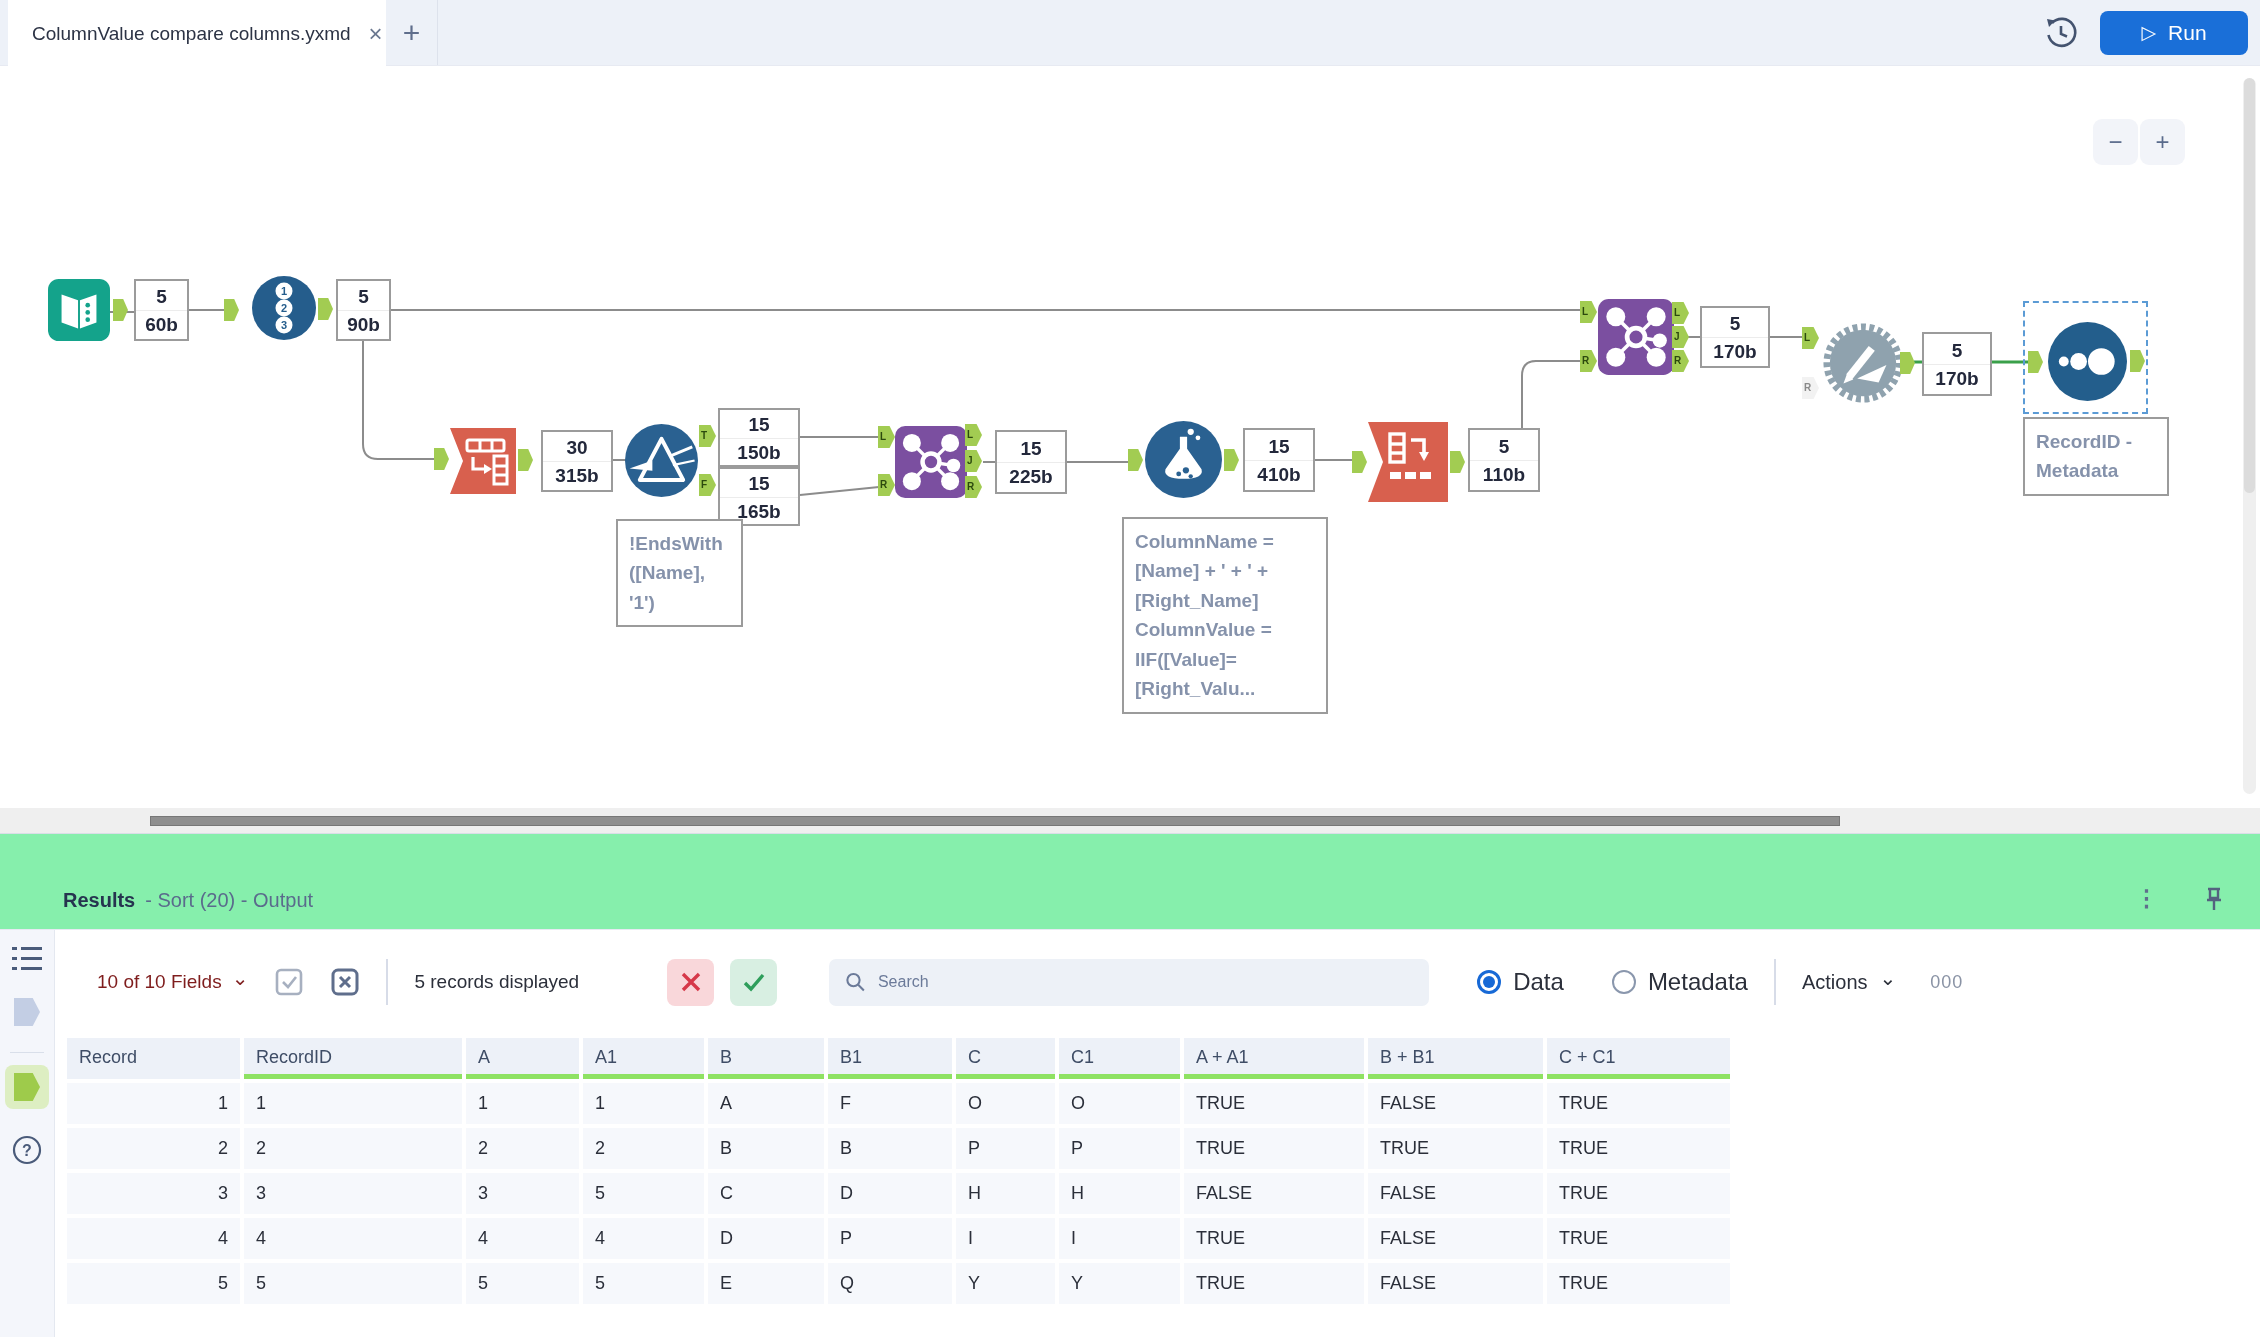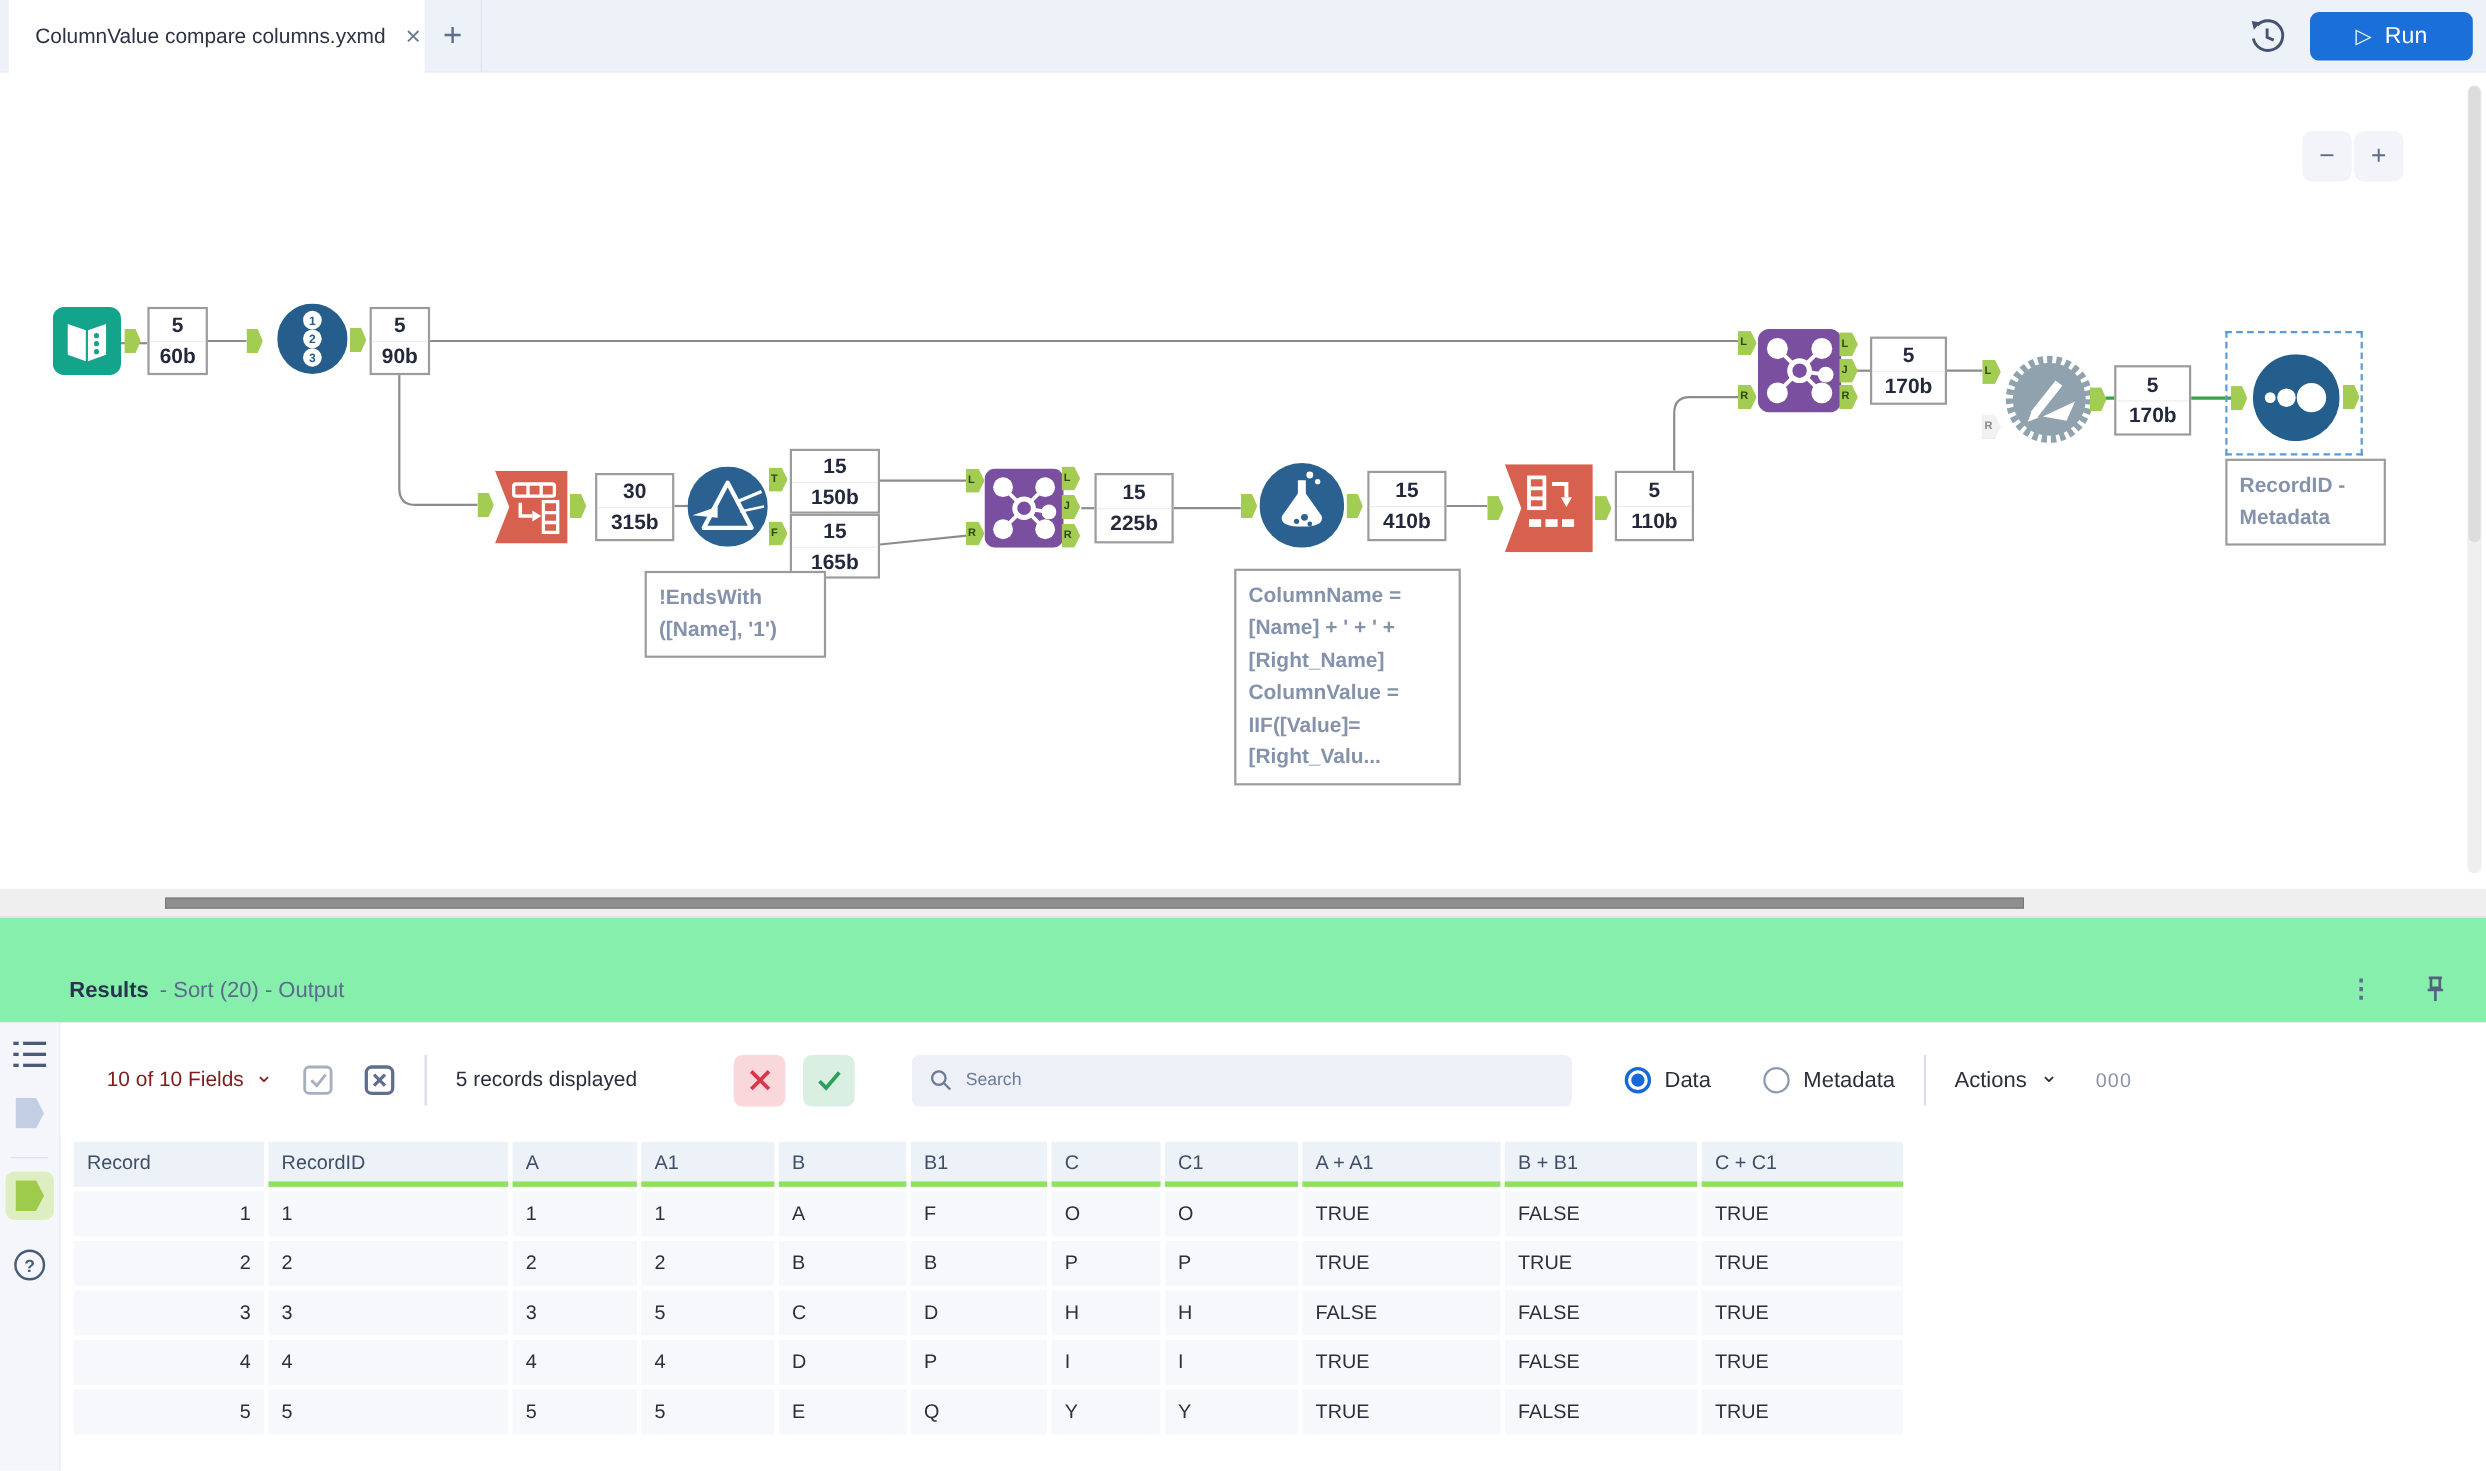--- a/index.html
+++ b/index.html
@@ -84,21 +84,21 @@
   .btn-check { background:#d8efe2; margin-left:16px; }
   .search { margin-left:52px; width:600px; height:47px; background:#edf1f7; border-radius:7px;
     display:flex; align-items:center; padding:0 16px; gap:12px; }
   .search input { border:none; background:transparent; outline:none; font-size:16px;
     color:#3c4a63; font-family:inherit; width:100%; }
   .search input::placeholder { color:#6b7a99; }
   .radio-row { display:flex; align-items:center; gap:12px; margin-left:48px; cursor:pointer;}
   .radio { width:24px; height:24px; border-radius:50%; border:2px solid #8a97ad; position:relative; }
   .radio.sel { border-color:#1769d6; border-width:3px;}
   .radio.sel::after { content:""; position:absolute; inset:3px; border-radius:50%; background:#1769d6; }
-  .radio-lbl { font-size:20px; color:#2b2f3a; }
+  .radio-lbl { font-size:24px; color:#2b2f3a; }
   .actions { display:flex; align-items:center; gap:12px; font-size:20px; color:#2b2f3a; cursor:pointer;}
   .cellviewer { margin-left:34px; font-size:18px; color:#8a93a5; letter-spacing:1px; cursor:pointer;}
 
   
   .tablewrap { margin-left:8px; }
   table.grid { border-collapse:separate; border-spacing:4px; table-layout:fixed; }
   table.grid th { background:#edf1f8; font-weight:normal; color:#3f4d66; text-align:left;
     font-size:18px; padding:9px 12px 6px; border-bottom:5px solid #8ee263; }
   table.grid th:first-child { border-bottom-color:transparent; }
   table.grid td { background:#f6f8fc; color:#2b2f3a; font-size:18px; padding:10px 12px; }
@@ -222,21 +222,21 @@
       <span>F</span>
     </div>
   <div class="cnt" style="left:718px;top:342px;width:82px;height:59px">
     <div class="n">15</div>
     <div class="b">150b</div>
   </div>
   <div class="cnt" style="left:718px;top:401px;width:82px;height:59px">
     <div class="n">15</div>
     <div class="b">165b</div>
   </div>
-  <div class="anno" style="left:586px;top:453px;width:165px">!EndsWith
+  <div class="anno" style="left:616px;top:453px;width:127px">!EndsWith
 ([Name], '1')</div>
 
   <div class="anc lettered" style="left:878px;top:360px">
       <span>L</span>
     </div>
   <div class="anc lettered" style="left:878px;top:408px">
       <span>R</span>
     </div>
   <div class="node" style="left:895px;top:360px">
     <svg width="72" height="72" viewBox="0 0 64 64">

